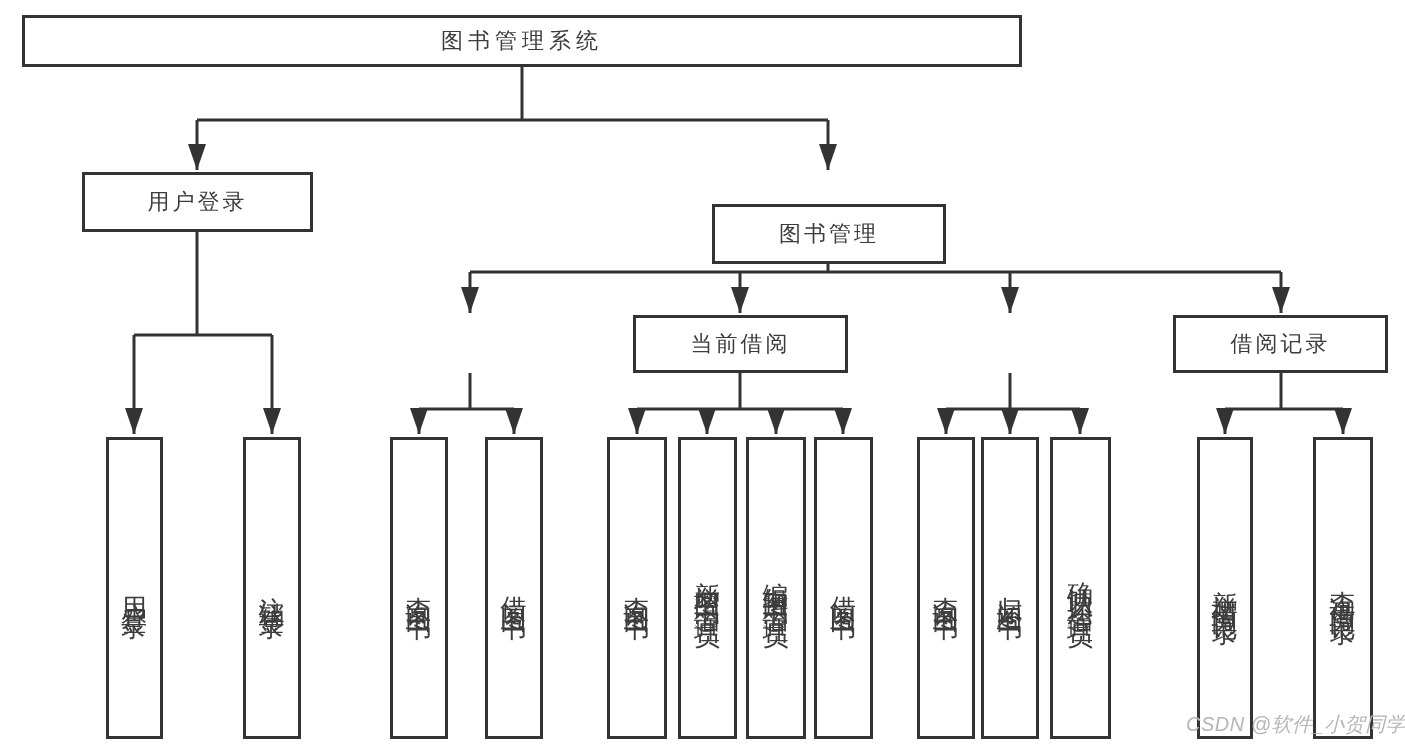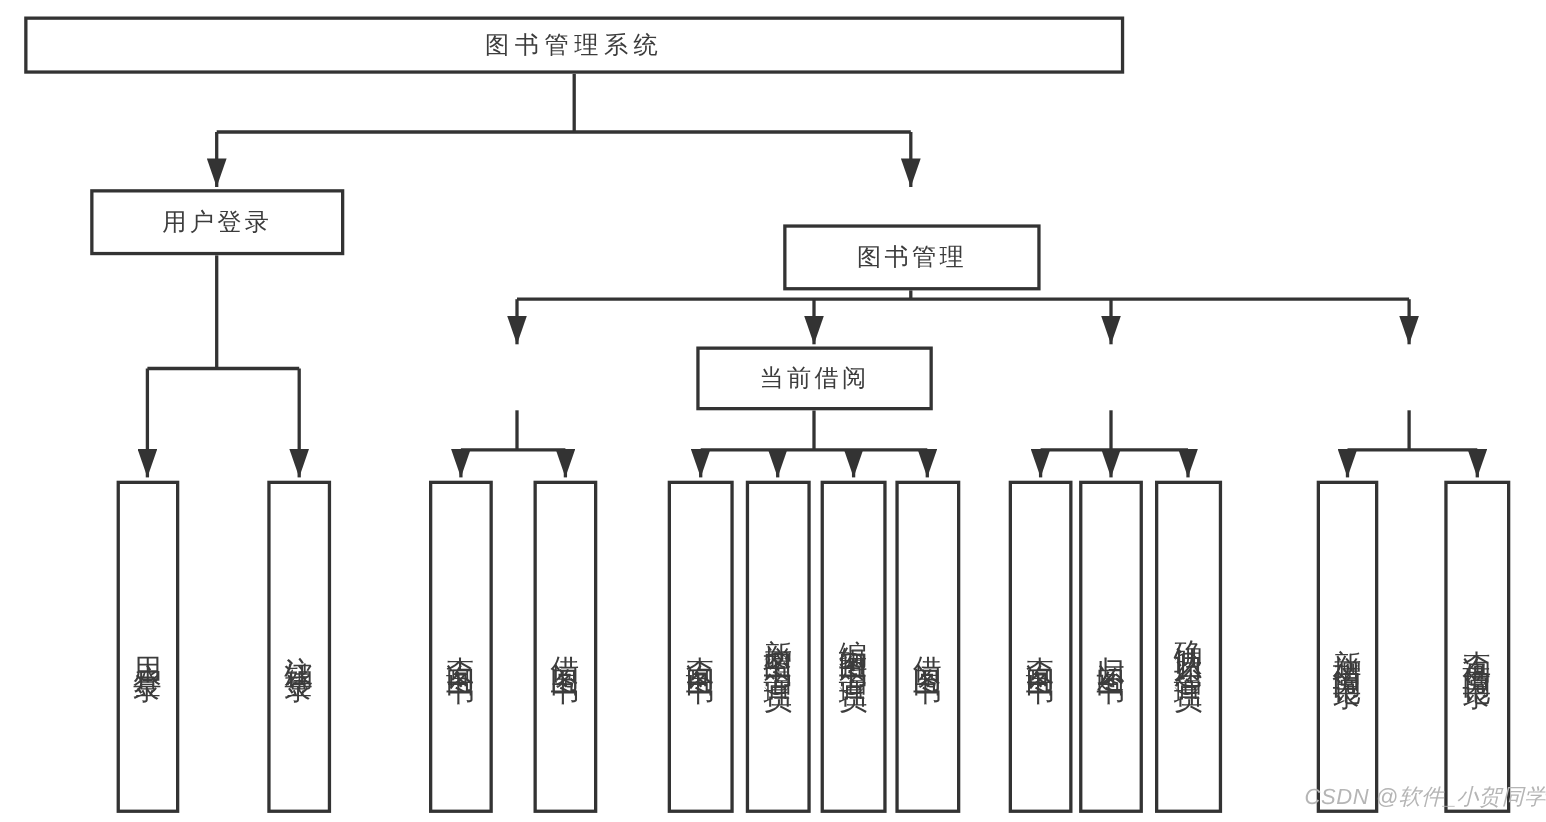--- a/index.html
+++ b/index.html
@@ -132,20 +132,21 @@
       <path class="edge" d="M1343,409 V434" marker-end="url(#arrow)"></path>
     </g>
   </svg>
 
   <div class="node hlabel" style="left:22px; top:15px; width:1000px; height:52px; letter-spacing:5px;">图书管理系统</div>
 
   <div class="node hlabel" style="left:82px; top:172px; width:231px; height:60px;">用户登录</div>
   <div class="node hlabel" style="left:712px; top:172px; width:234px; height:60px;margin-top:32px;">图书管理</div>
 
   <div class="node hlabel" style="left:633px; top:315px; width:215px; height:58px;">当前借阅</div>
+  <div class="node hlabel" style="left:1173px; top:315px; width:215px; height:58px;">借阅记录</div>
 
   <div class="node leaf" style="left:106px; top:437px; width:57px; height:302px;">
     <span>用户登录</span>
   </div>
   <div class="node leaf" style="left:243px; top:437px; width:58px; height:302px;">
     <span>注销登录</span>
   </div>
 
   <div class="node leaf" style="left:390px; top:437px; width:58px; height:302px;">
     <span>查询图书</span>

